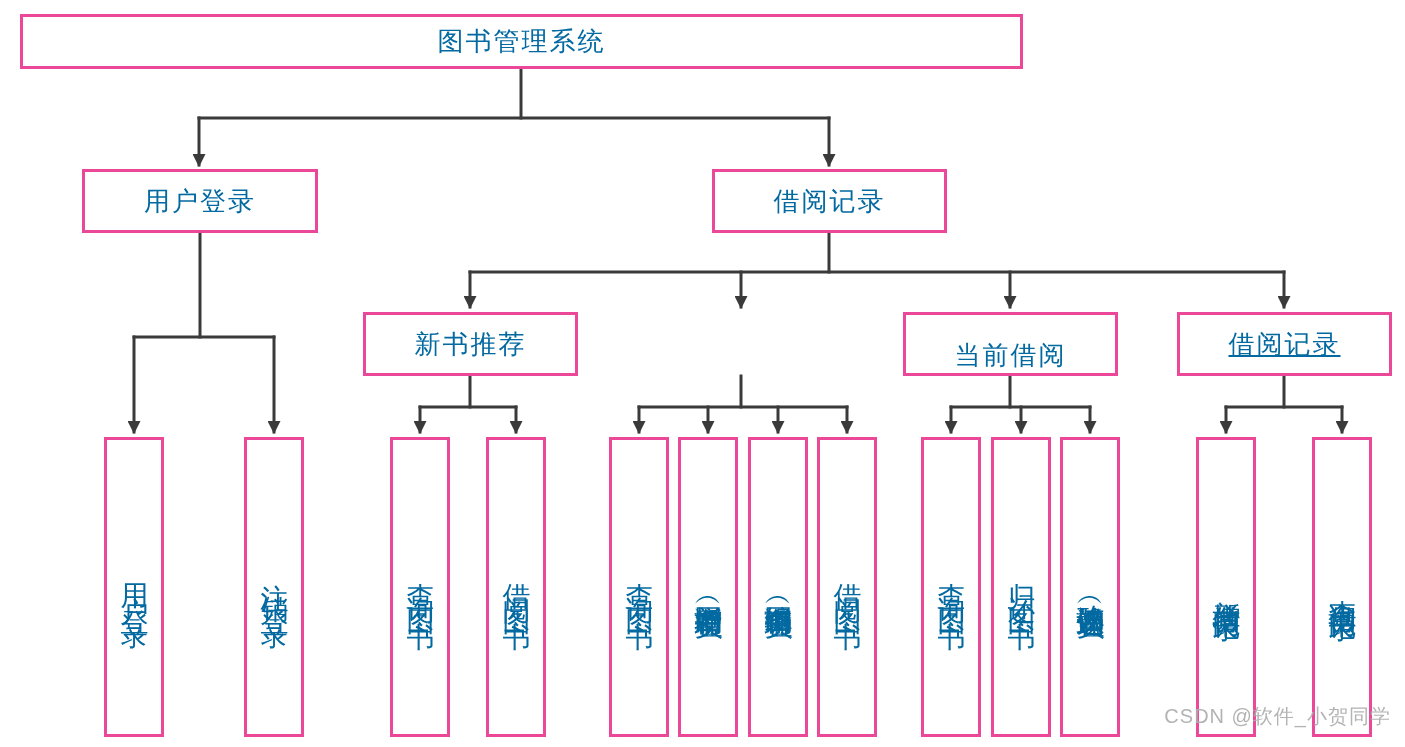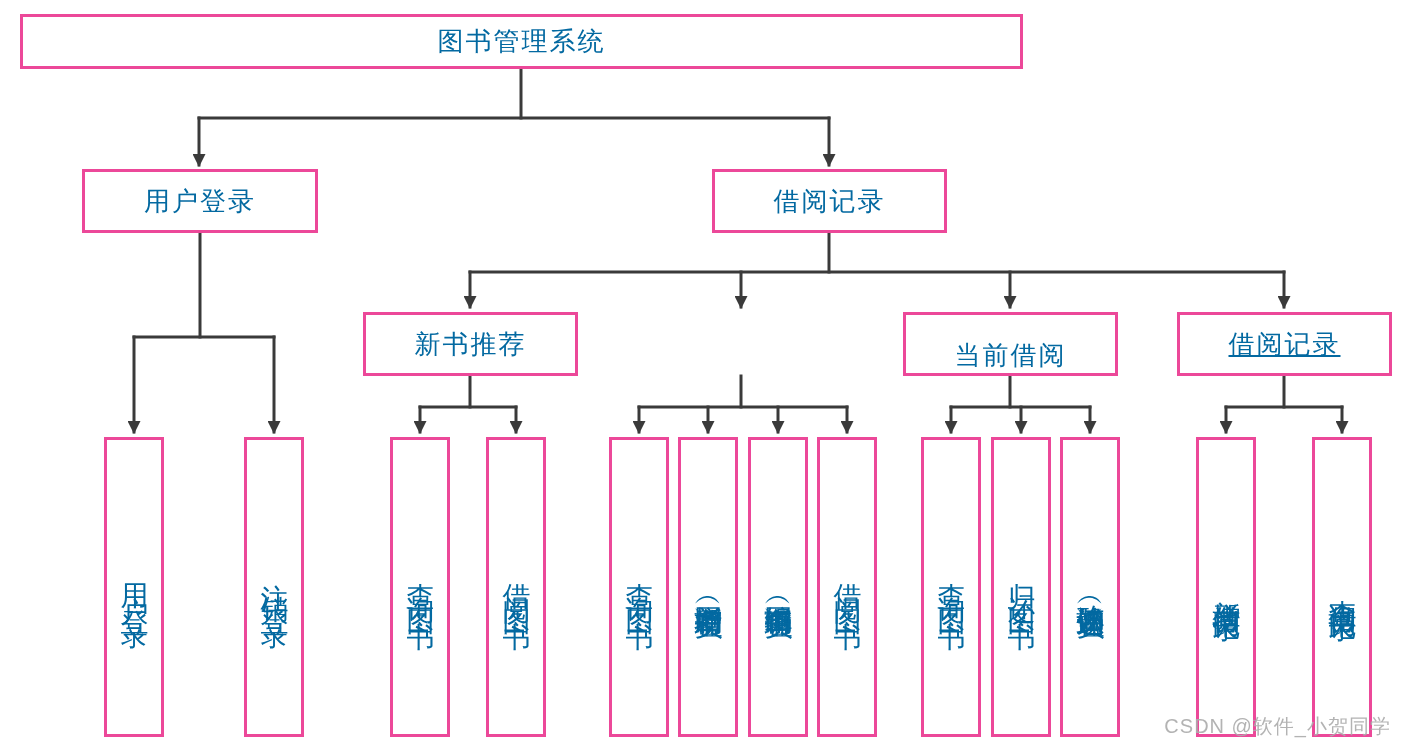--- a/index.html
+++ b/index.html
@@ -64,21 +64,21 @@
   .n-bb-borrow   { left: 817px; }
   .n-cb-query    { left: 921px; }
   .n-cb-return   { left: 991px; }
   .n-cb-confirm  { left: 1060px; }
   .n-br-add      { left: 1196px; }
   .n-br-query    { left: 1312px; }
 
   .watermark {
     position: absolute;
     right: 14px;
-    bottom: 7px;
+    bottom: 17px;
     z-index: 5;
     font-size: 20px;
     letter-spacing: 1px;
     color: rgba(172, 172, 172, 0.92);
     white-space: nowrap;
   }
 </style>
 </head>
 <body>
 

